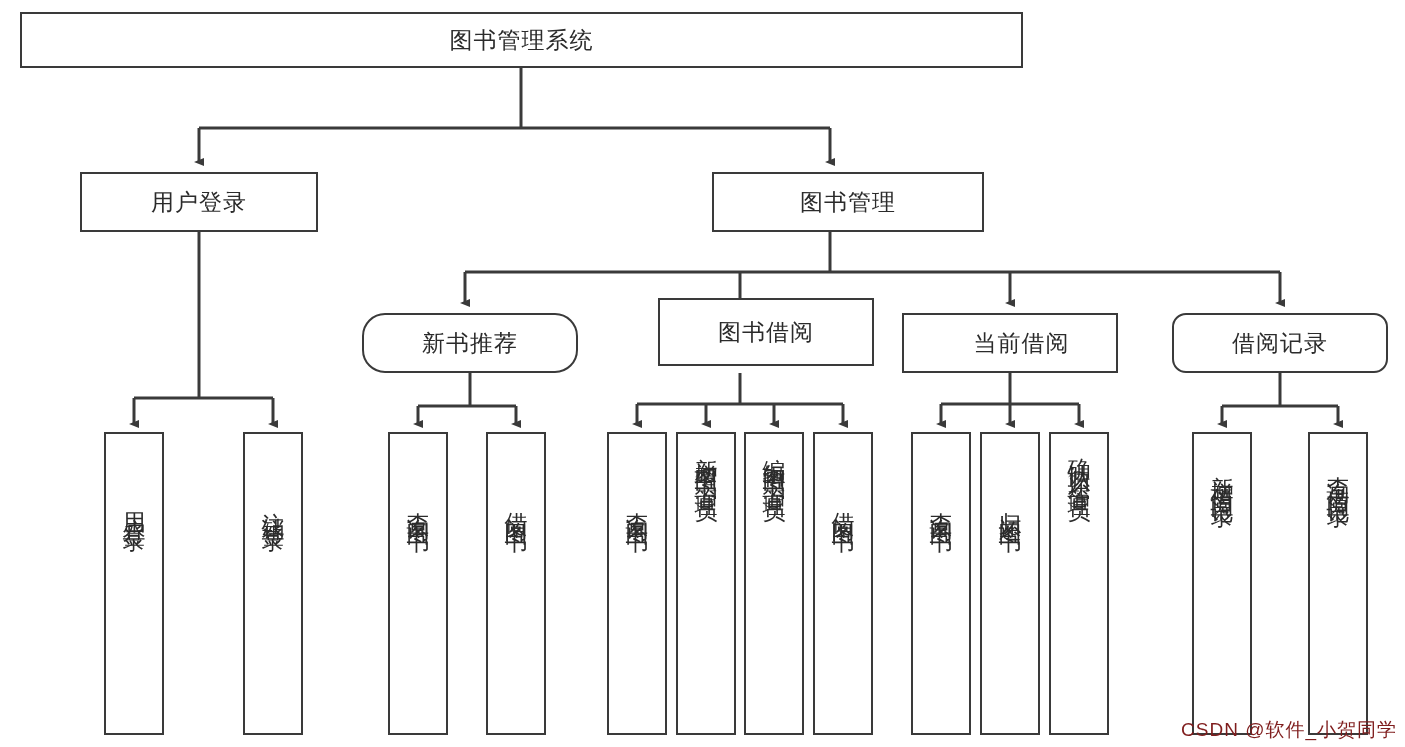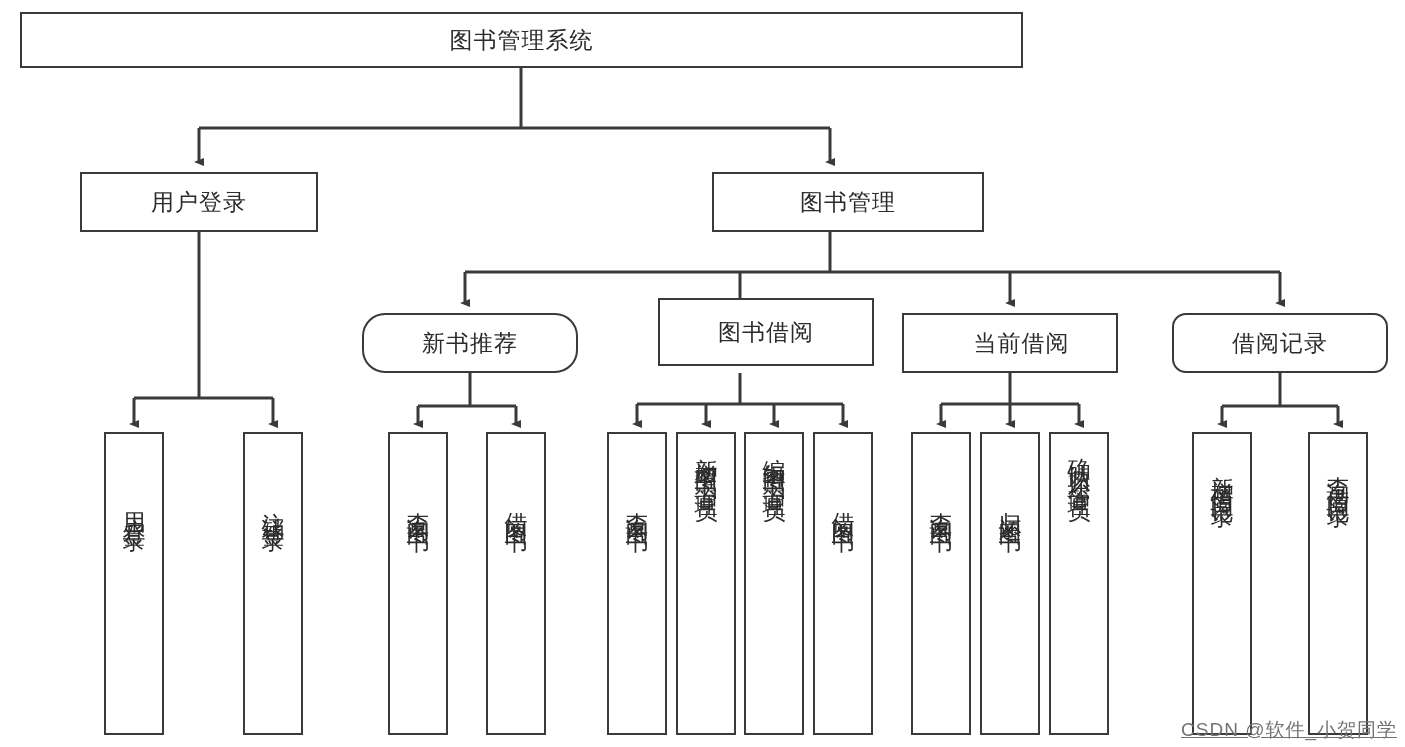--- a/index.html
+++ b/index.html
@@ -56,24 +56,23 @@
     padding-top: 6px;
   }
   .node.leaf.mid {
     padding-top: 60px;
   }
   .watermark {
     position: absolute;
     right: 8px;
     bottom: 4px;
     font-size: 19px;
-    color: #737373;
+    color: #7f1d1d;
     letter-spacing: 1px;
     white-space: nowrap;
-    text-decoration: underline;
   }
 </style>
 </head>
 <body>
 
 <div id="canvas">
 
   <svg class="wires" viewBox="0 0 1405 747">
     <defs>
       <marker id="arrow" markerWidth="10" markerHeight="10" refX="4" refY="5" orient="auto" markerUnits="userSpaceOnUse">

